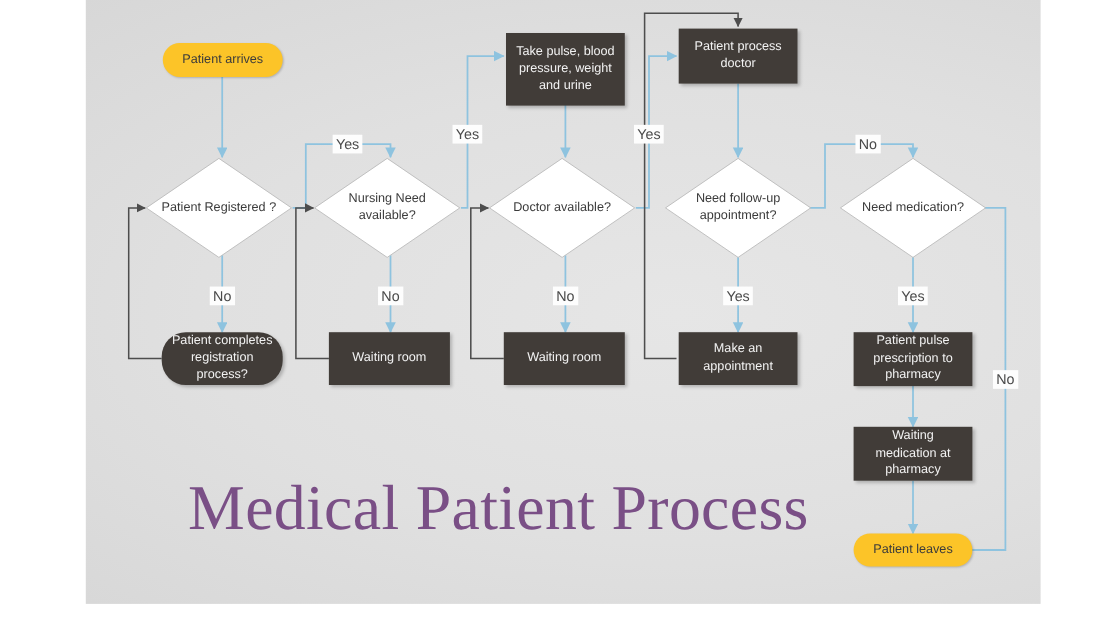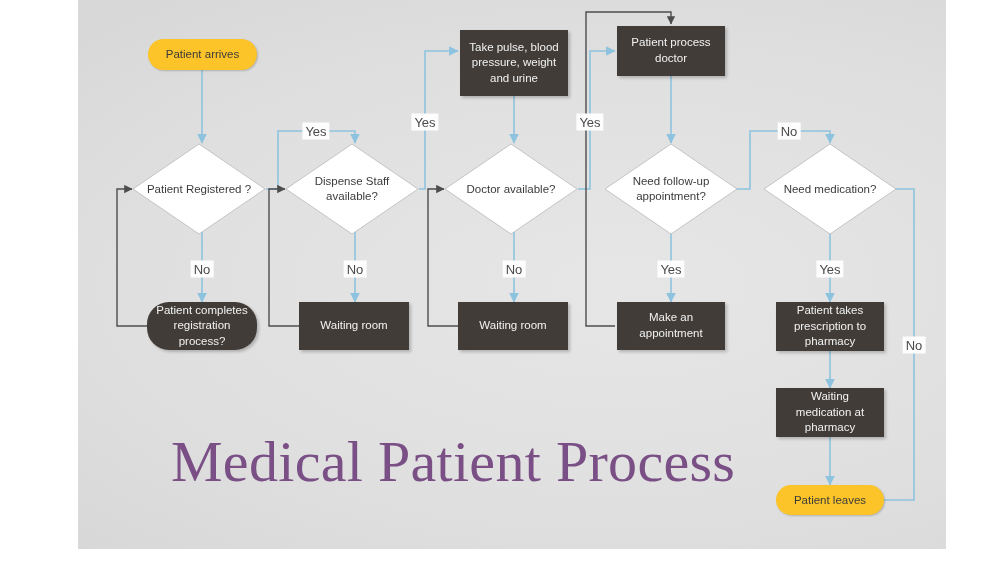--- a/index.html
+++ b/index.html
@@ -129,21 +129,21 @@
     </div>
 
     <div class="node proc" style="left:69px;top:302px;width:110px;height:48px;border-radius:22px;">
       <span>Patient completes registration process?</span>
     </div>
 
     <div class="dec-wrap" style="left:207px;top:143px;width:134px;height:92px;">
       <svg class="dec-shape" viewBox="0 0 134 92">
         <polygon points="67,1 133,46 67,91 1,46" fill="#ffffff" stroke="#b9b9b9" stroke-width="0.8"></polygon>
       </svg>
-      <div class="dec-label">Dispense Staff available?</div>
+      <div class="dec-label">Nursing Need available?</div>
     </div>
 
     <div class="node proc" style="left:221px;top:302px;width:110px;height:48px;">
       <span>Waiting room</span>
     </div>
 
     <div class="node proc" style="left:382px;top:30px;width:108px;height:66px;">
       <span>Take pulse, blood pressure, weight and urine</span>
     </div>
 
@@ -174,21 +174,21 @@
     </div>
 
     <div class="dec-wrap" style="left:685px;top:143px;width:134px;height:92px;">
       <svg class="dec-shape" viewBox="0 0 134 92">
         <polygon points="67,1 133,46 67,91 1,46" fill="#ffffff" stroke="#b9b9b9" stroke-width="0.8"></polygon>
       </svg>
       <div class="dec-label">Need medication?</div>
     </div>
 
     <div class="node proc" style="left:698px;top:302px;width:108px;height:49px;">
-      <span>Patient takes prescription to pharmacy</span>
+      <span>Patient pulse prescription to pharmacy</span>
     </div>
 
     <div class="node proc" style="left:698px;top:388px;width:108px;height:49px;">
       <span>Waiting medication at pharmacy</span>
     </div>
 
     <div class="node pill" style="left:698px;top:485px;width:108px;height:30px;">
       <span>Patient leaves</span>
     </div>
 

